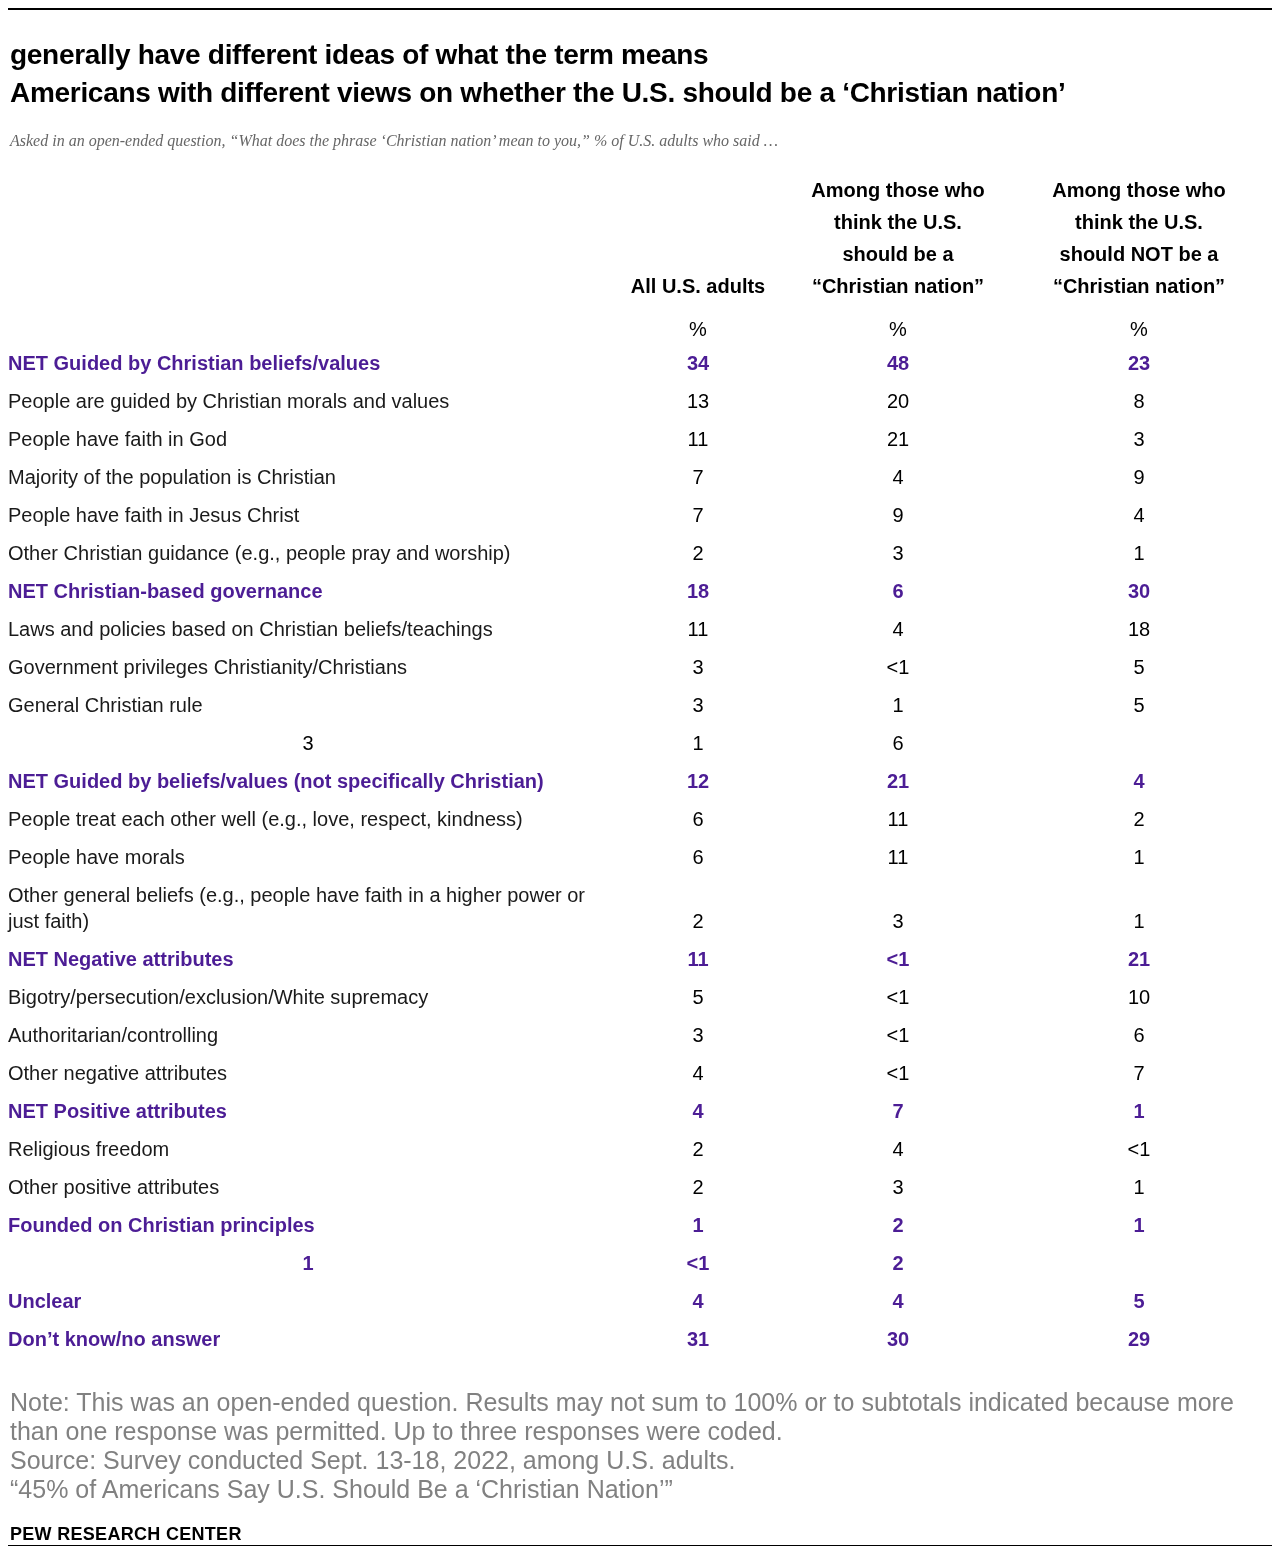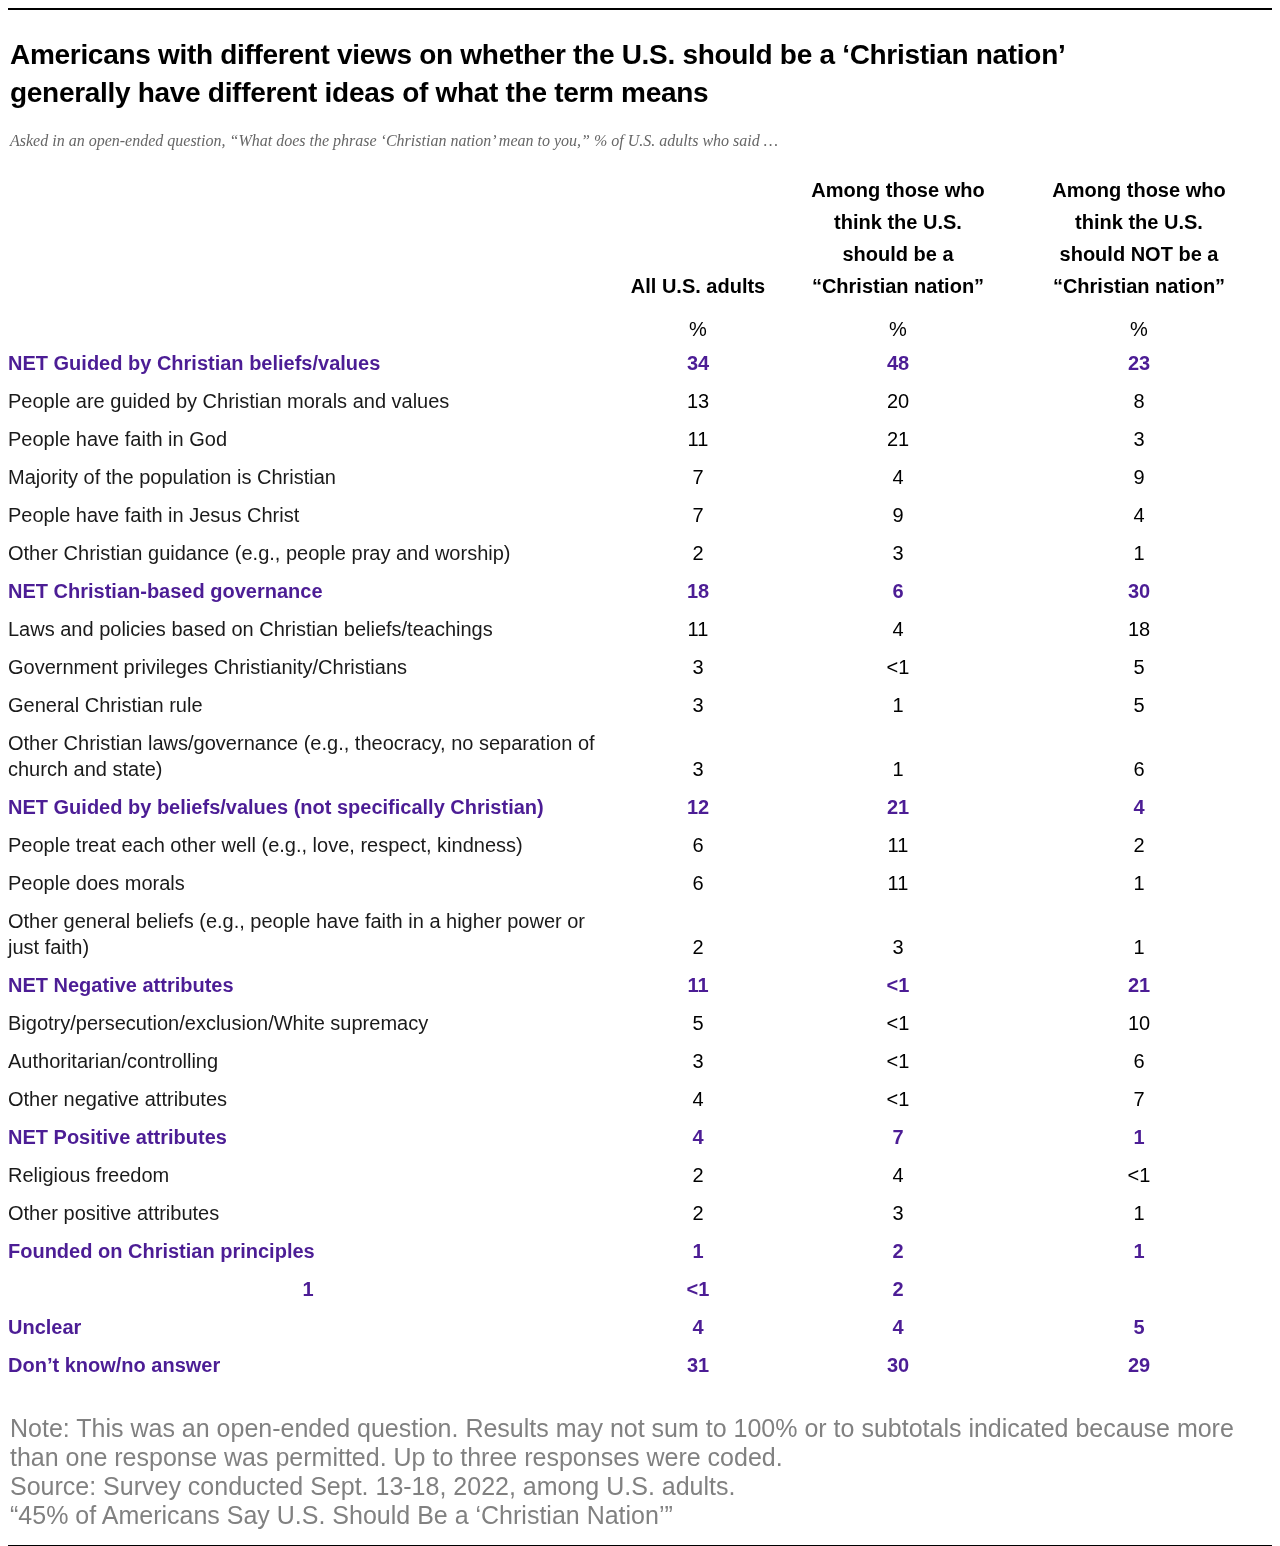--- a/index.html
+++ b/index.html
@@ -85,22 +85,22 @@
     letter-spacing: 0.3px;
   }
 </style>
 </head>
 <body>
 
 <div class="page">
   <div class="top-rule"></div>
 
   <h1 class="title">
+    <span>generally have different ideas of what the term means</span>
     <span>Americans with different views on whether the U.S. should be a ‘Christian nation’</span>
-    <span>generally have different ideas of what the term means</span>
   </h1>
 
   <p class="subtitle">Asked in an open-ended question, “What does the phrase ‘Christian nation’ mean to you,” % of U.S. adults who said …</p>
 
   <div class="tbl">
     <div class="grid thead">
       <div></div>
       <div class="col-h">All U.S. adults</div>
       <div class="col-h">Among those who
 think the U.S.
@@ -174,39 +174,38 @@
           <div class="row-value">&lt;1</div>
           <div class="row-value">5</div>
         </div>
         <div class="grid row">
           <div class="row-label">General Christian rule</div>
           <div class="row-value">3</div>
           <div class="row-value">1</div>
           <div class="row-value">5</div>
         </div>
         <div class="grid row">
-          <div class="row-label">Other Christian laws/governance (e.g., theocracy, no separation of church and state)</div>
           <div class="row-value">3</div>
           <div class="row-value">1</div>
           <div class="row-value">6</div>
         </div>
         <div class="grid row bold">
           <div class="row-label">NET Guided by beliefs/values (not specifically Christian)</div>
           <div class="row-value">12</div>
           <div class="row-value">21</div>
           <div class="row-value">4</div>
         </div>
         <div class="grid row">
           <div class="row-label">People treat each other well (e.g., love, respect, kindness)</div>
           <div class="row-value">6</div>
           <div class="row-value">11</div>
           <div class="row-value">2</div>
         </div>
         <div class="grid row">
-          <div class="row-label">People does morals</div>
+          <div class="row-label">People have morals</div>
           <div class="row-value">6</div>
           <div class="row-value">11</div>
           <div class="row-value">1</div>
         </div>
         <div class="grid row">
           <div class="row-label">Other general beliefs (e.g., people have faith in a higher power or just faith)</div>
           <div class="row-value">2</div>
           <div class="row-value">3</div>
           <div class="row-value">1</div>
         </div>

